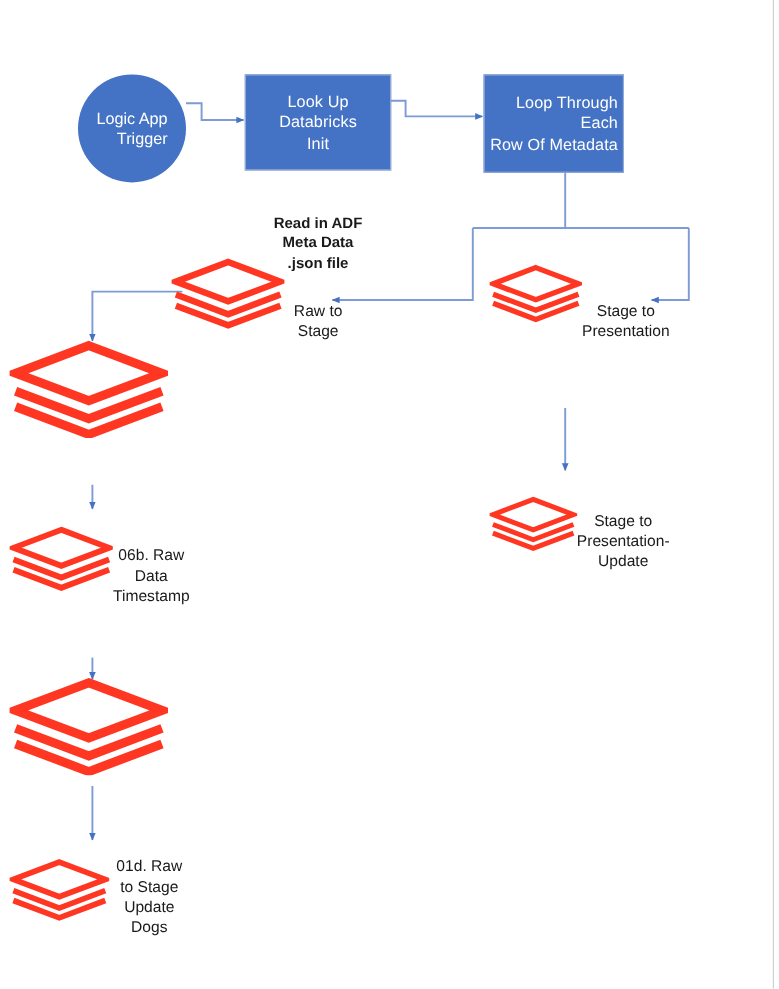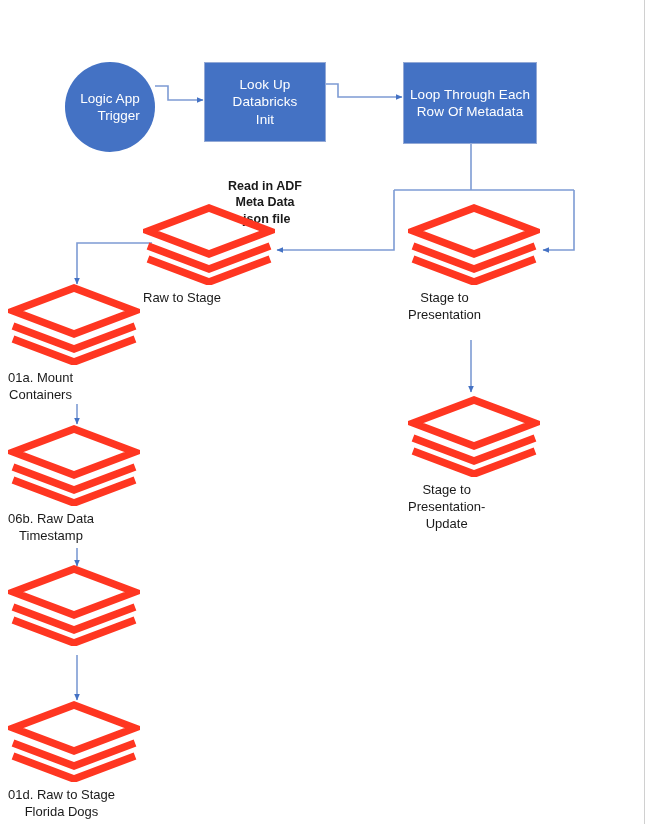--- a/index.html
+++ b/index.html
@@ -60,22 +60,21 @@
     text-align: right;
     font-size: 13.5px;
     line-height: 1.28;
     box-sizing: border-box;
   }
   
   .db-node {
     position: absolute;
     width: 150px;
     display: flex;
-    flex-direction: column;
-    align-items: flex-start;
+    align-items: flex-end;
   }
   .db-icon {
     width: 132px;
     height: 82px;
     display: block;
   }
   .db-label {
     margin-top: 5px;
     text-align: center;
     font-size: 13px;
@@ -148,21 +147,21 @@
   <div class="node-rect" style="left:204px; top:62px; width:122px; height:80px;">
     <span style="white-space:pre-line;">Look Up
 Databricks
 Init</span>
   </div>
 
   <div class="caption" style="left:205px; top:148px; width:120px;margin-top:30px;">Read in ADF
 Meta Data
 .json file</div>
 
-  <div class="node-rect" style="left:403px; top:62px; width:134px; height:82px;">
+  <div class="node-rect" style="left:403px; top:62px; width:117px; height:82px;text-align:right;">
     <span style="white-space:pre-line;">Loop Through Each
 Row Of Metadata</span>
   </div>
 
   <div class="db-node" style="left:143px; top:203px;">
     <svg class="db-icon" viewBox="0 0 132 82">
       <g fill="none" stroke="#FF3621" stroke-width="7.5" stroke-linejoin="miter">
         <path d="M66,5 L127,28 L66,51 L5,28 Z"></path>
         <path d="M5,43 L66,66 L127,43"></path>
         <path d="M5,56 L66,79 L127,56"></path>
@@ -197,22 +196,20 @@
   </div>
 
   <div class="db-node" style="left:8px; top:283px;">
     <svg class="db-icon" viewBox="0 0 132 82">
       <g fill="none" stroke="#FF3621" stroke-width="7.5" stroke-linejoin="miter">
         <path d="M66,5 L127,28 L66,51 L5,28 Z"></path>
         <path d="M5,43 L66,66 L127,43"></path>
         <path d="M5,56 L66,79 L127,56"></path>
       </g>
     </svg>
-    <div class="db-label">01a. Mount
-Containers</div>
   </div>
 
   <div class="db-node" style="left:8px; top:424px;">
     <svg class="db-icon" viewBox="0 0 132 82">
       <g fill="none" stroke="#FF3621" stroke-width="7.5" stroke-linejoin="miter">
         <path d="M66,5 L127,28 L66,51 L5,28 Z"></path>
         <path d="M5,43 L66,66 L127,43"></path>
         <path d="M5,56 L66,79 L127,56"></path>
       </g>
     </svg>
@@ -232,16 +229,16 @@
 
   <div class="db-node" style="left:8px; top:700px;">
     <svg class="db-icon" viewBox="0 0 132 82">
       <g fill="none" stroke="#FF3621" stroke-width="7.5" stroke-linejoin="miter">
         <path d="M66,5 L127,28 L66,51 L5,28 Z"></path>
         <path d="M5,43 L66,66 L127,43"></path>
         <path d="M5,56 L66,79 L127,56"></path>
       </g>
     </svg>
     <div class="db-label">01d. Raw to Stage
-Florida Dogs</div>
+Update Dogs</div>
   </div>
 
 </div>
 
 </body></html>

